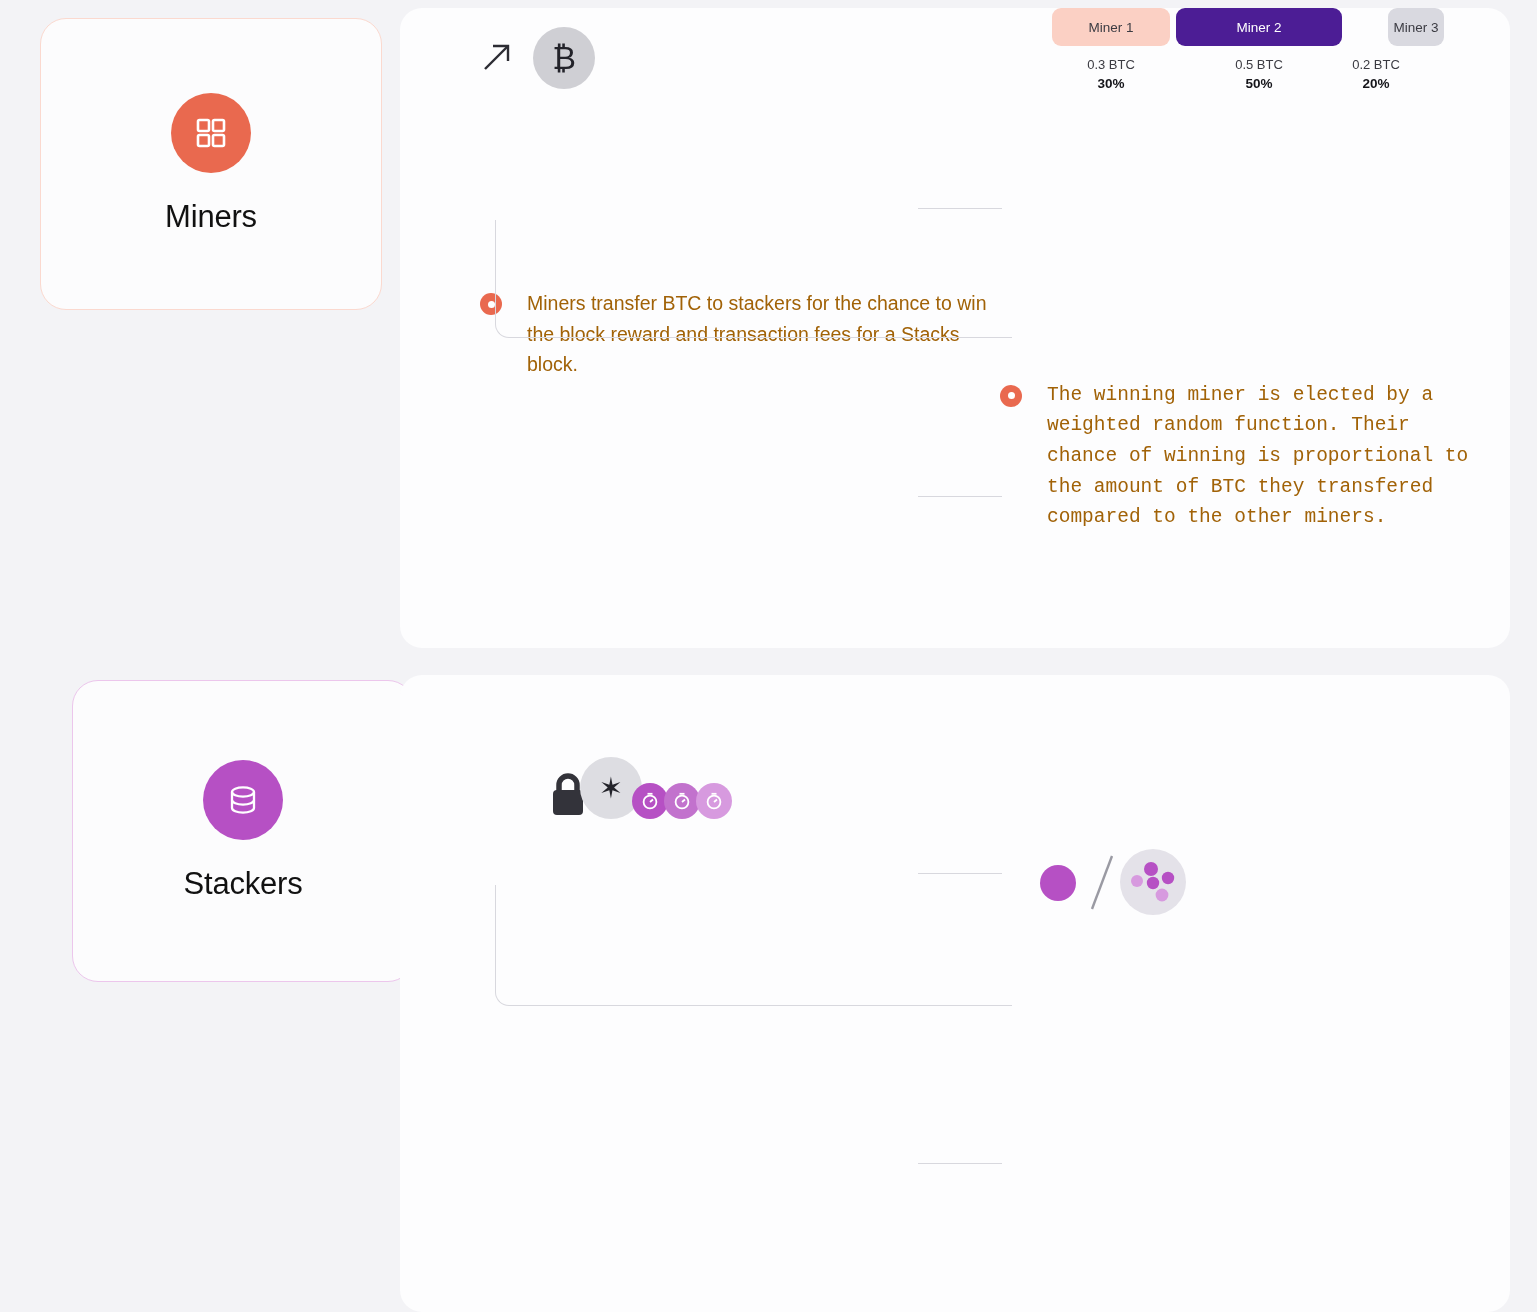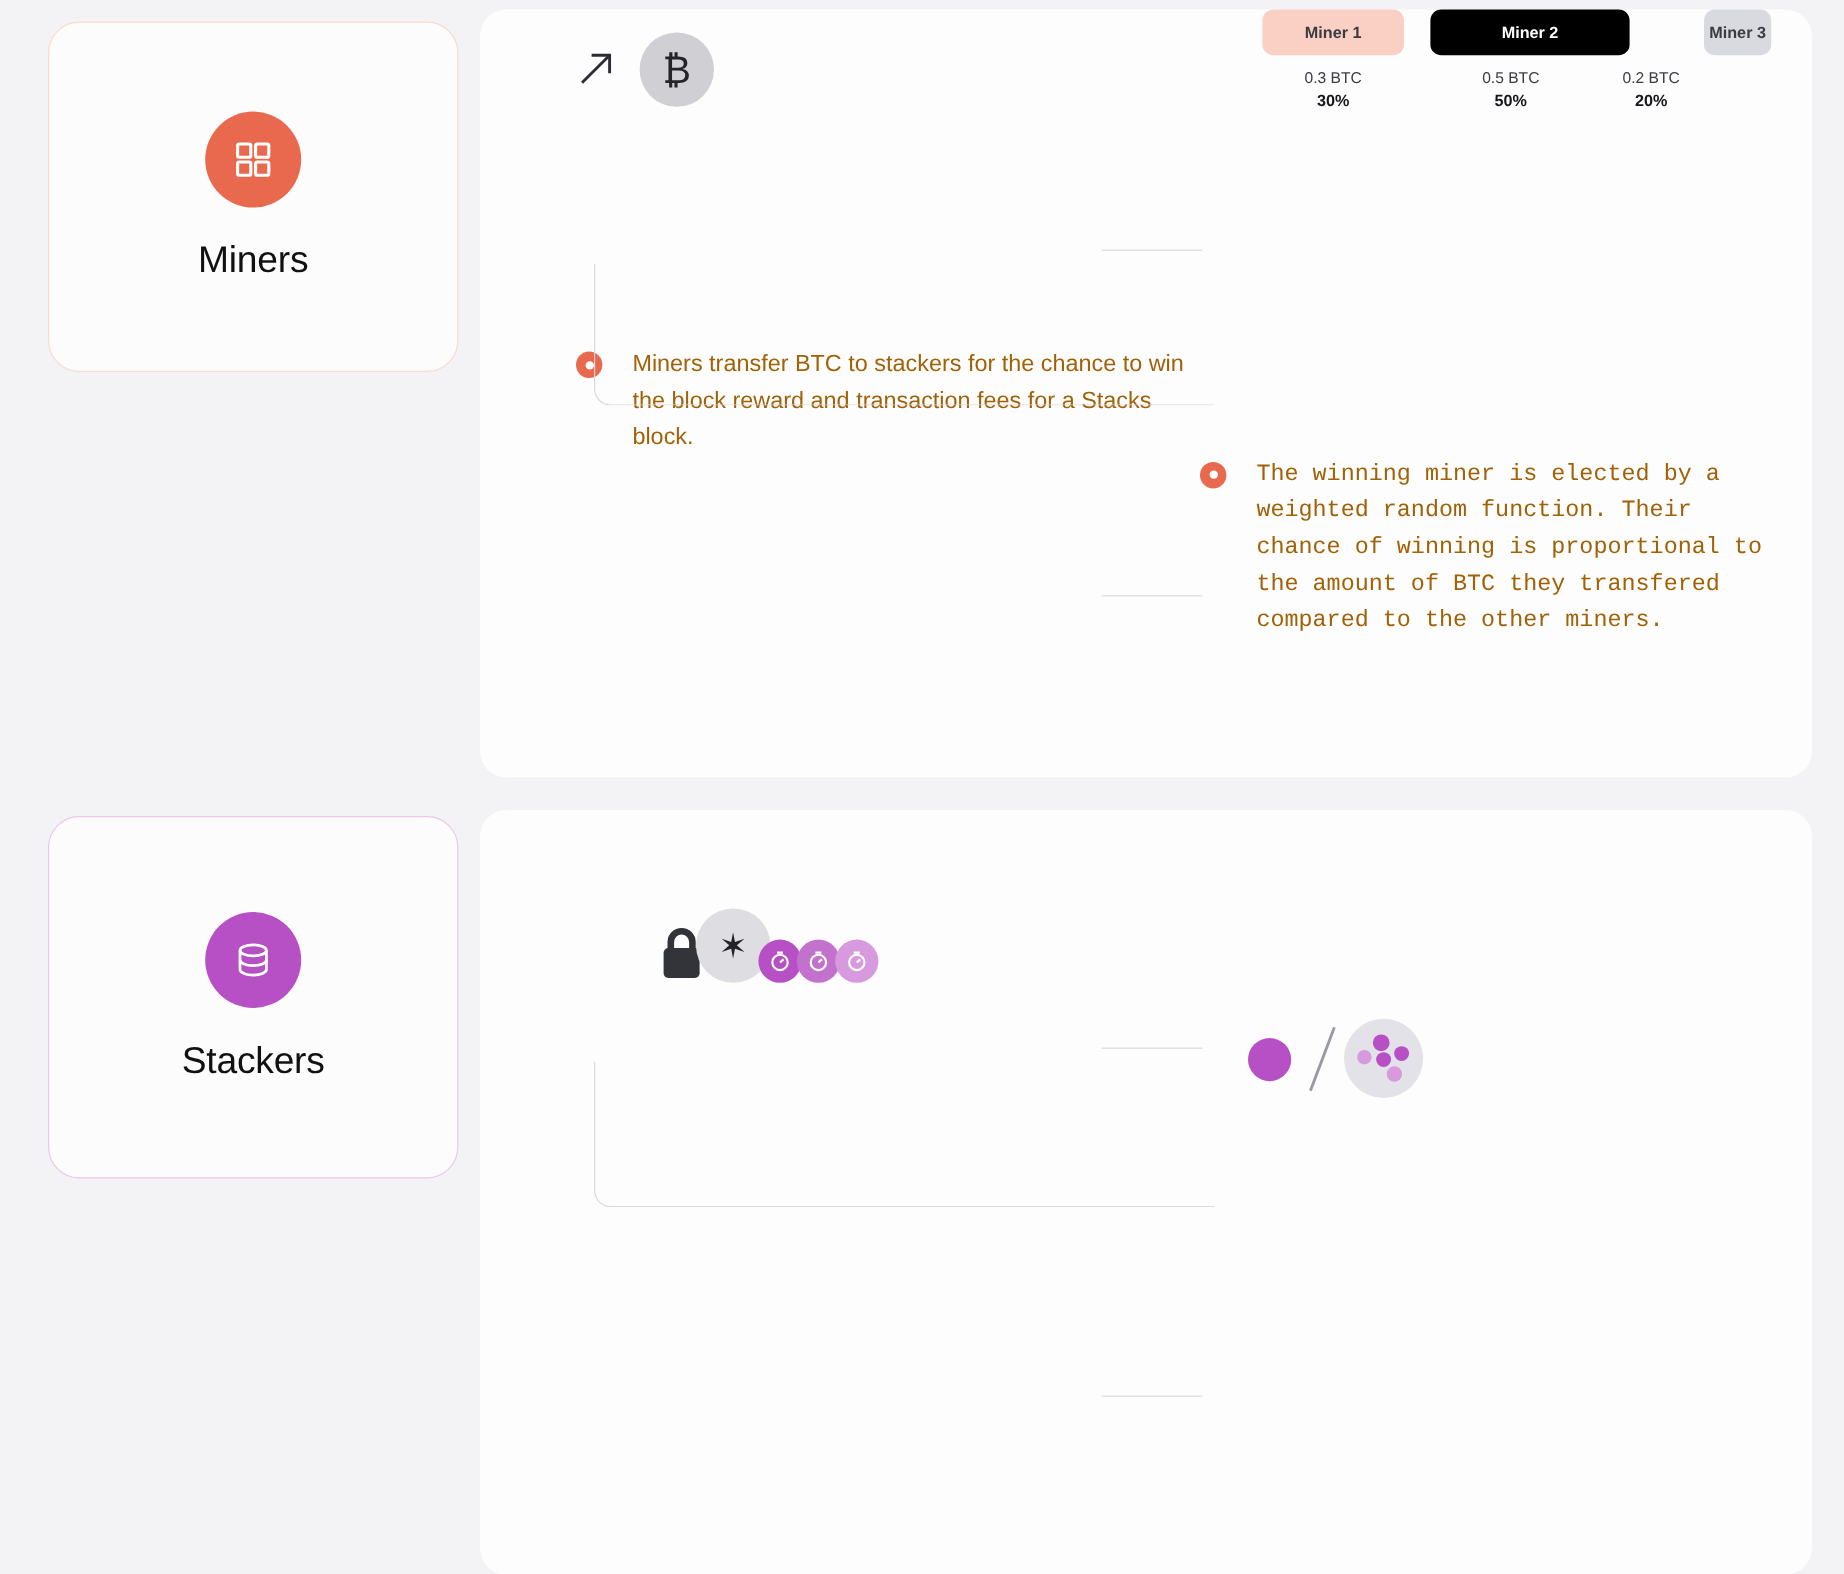--- a/index.html
+++ b/index.html
@@ -14,21 +14,21 @@
   #sec-miners{top:0;height:655px;}
   #sec-stackers{top:655px;height:657px;}
 
   
   .role-card{
     position:absolute;left:40px;width:340px;
     background:#fcfcfd;border-radius:26px;
     display:flex;flex-direction:column;align-items:center;justify-content:center;
   }
   #sec-miners .role-card{top:18px;height:290px;border:1.5px solid #fbd9cf;}
-  #sec-stackers .role-card{top:25px;height:300px;border:1.5px solid #ecc6ec;}
+  #sec-stackers .role-card{top:25px;height:300px;border:1.5px solid #ecc6ec;margin-left:32px;}
   .role-icon{
     width:80px;height:80px;border-radius:50%;
     display:flex;align-items:center;justify-content:center;
     margin-bottom:26px;
   }
   .role-icon.orange{background:#e9694f;}
   .role-icon.purple{background:#b650c4;}
   .role-title{font-size:31px;color:#111;letter-spacing:-.2px;}
 
   
@@ -53,28 +53,28 @@
   .dot.orange{background:#e9694f;}
   .dot.purple{background:#b650c4;}
   .btext{font-size:19.5px;line-height:30.6px;color:#a16207;}
 
   
   .hconn{position:absolute;height:1.4px;background:#d8d8de;}
   .elbow{position:absolute;border-color:#d8d8de;border-style:solid;border-width:0;}
 
   
   .miner-chart{position:absolute;top:80px;left:1052px;width:350px;}
-  .mbars{display:flex;gap:22px;font-weight:bold;}
+  .mbars{display:flex;gap:6px;}
   .mbar{
     height:38px;border-radius:9px;
     display:flex;align-items:center;justify-content:center;
     font-size:13.5px;color:#3b3b42;
   }
   .mbar.m1{flex:0 0 118px;background:#fbd0c4;}
-  .mbar.m2{flex:0 0 166px;background:#000000;color:#fff;}
+  .mbar.m2{flex:0 0 166px;background:#4c1d95;color:#fff;}
   .mbar.m3{flex:0 0 56px;background:#d9d9e0;margin-left:40px;}
   .mstats{display:flex;gap:6px;margin-top:9px;}
   .mstat{text-align:center;font-size:13px;color:#3b3b42;line-height:19px;}
   .mstat.s1{flex:0 0 118px;}
   .mstat.s2{flex:0 0 166px;}
   .mstat.s3{flex:0 0 56px;}
   .mstat b{display:block;font-size:13.5px;color:#15151a;}
 
   
   .circ{border-radius:50%;position:absolute;display:flex;align-items:center;justify-content:center;}

